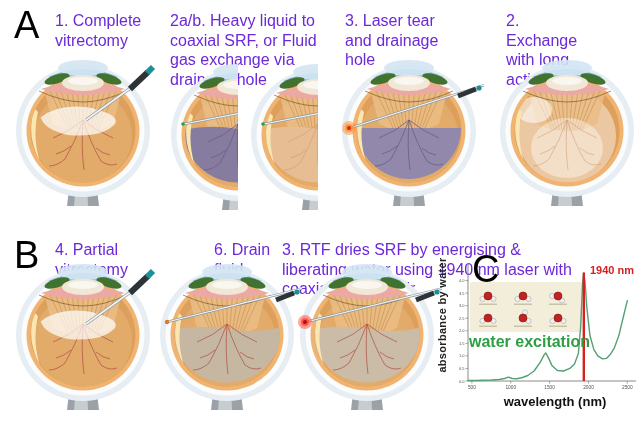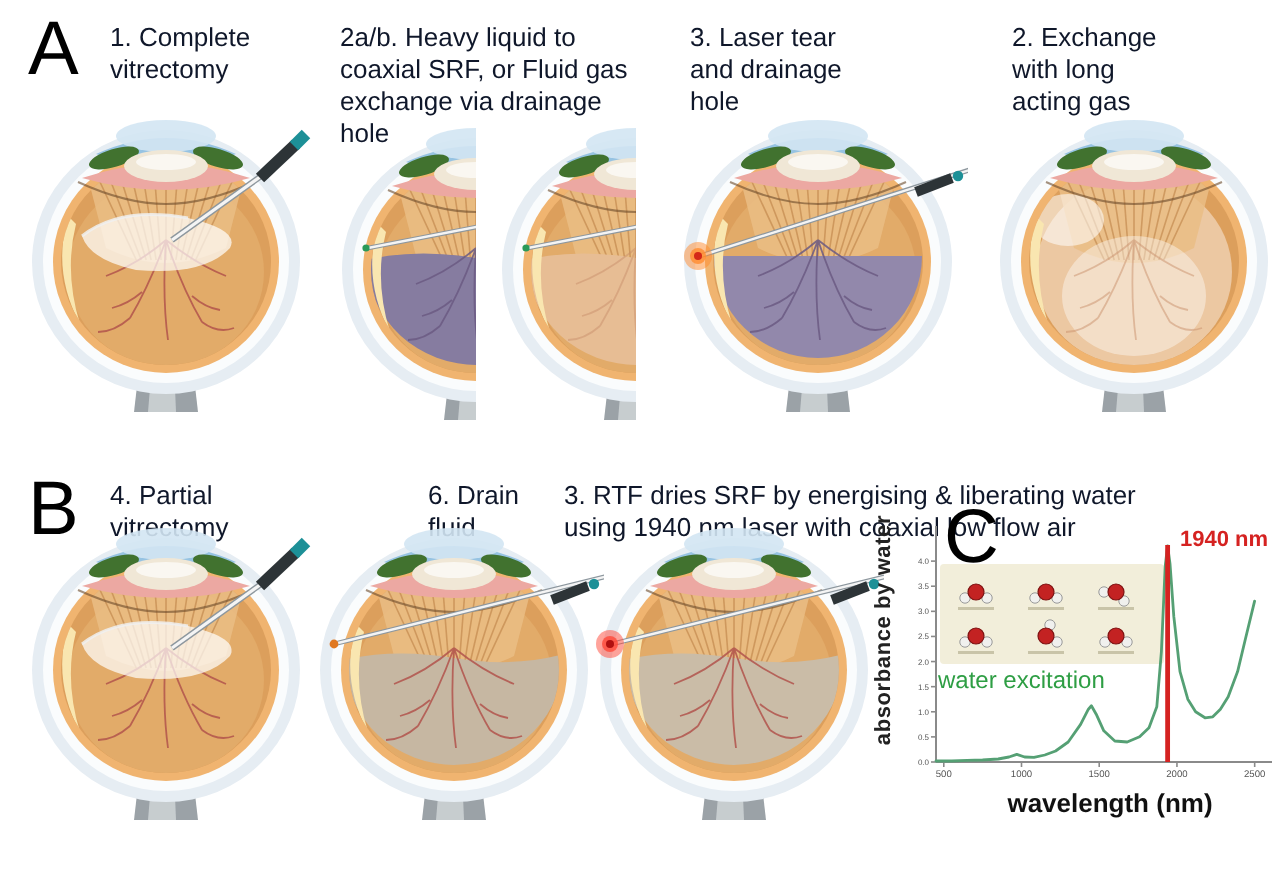--- a/index.html
+++ b/index.html
@@ -1,29 +1,29 @@
 <!DOCTYPE html>
 <html><head>
 <meta charset="utf-8">
 <style>
   html,body{margin:0;padding:0}
   body{width:640px;height:439px;position:relative;background:#ffffff;
        font-family:"Liberation Sans",sans-serif;overflow:hidden}
   .abs{position:absolute}
   .plabel{font-size:38px;line-height:1;color:#000}
-  .cap{font-size:13px;line-height:1.22;color:#0f172a}
+  .cap{font-size:16px;line-height:1.22;color:#6d28d9}
   .cap-center{text-align:left}
   .eye{width:150px;height:150px}
   .eye-half{width:75px;height:150px;overflow:hidden}
   .eye svg,.eye-half svg{display:block}
   .ylab{font-size:11px;font-weight:bold;color:#222;width:130px;text-align:center;
         transform:rotate(-90deg);transform-origin:0 0;letter-spacing:.3px}
   .xlab{font-size:13px;font-weight:bold;color:#111;text-align:center;width:130px}
   .redlab{font-size:11px;font-weight:bold;color:#d52221}
-  .greenlab{font-size:12px;font-weight:normal;color:#2e9e44}
+  .greenlab{font-size:16px;font-weight:bold;color:#2e9e44}
 </style>
 </head>
 <body>
 
 <div class="abs plabel" style="left:14px;top:6px">A</div>
 
 <div class="abs cap" style="left:55px;top:11px;width:92px">1. Complete vitrectomy</div>
 <div class="abs cap" style="left:170px;top:11px;width:152px">2a/b. Heavy liquid to coaxial SRF, or Fluid gas exchange via drainage hole</div>
 <div class="abs cap" style="left:345px;top:11px;width:96px">3. Laser tear and drainage hole</div>
 <div class="abs cap" style="left:506px;top:11px;width:88px">2. Exchange with long acting gas</div>

